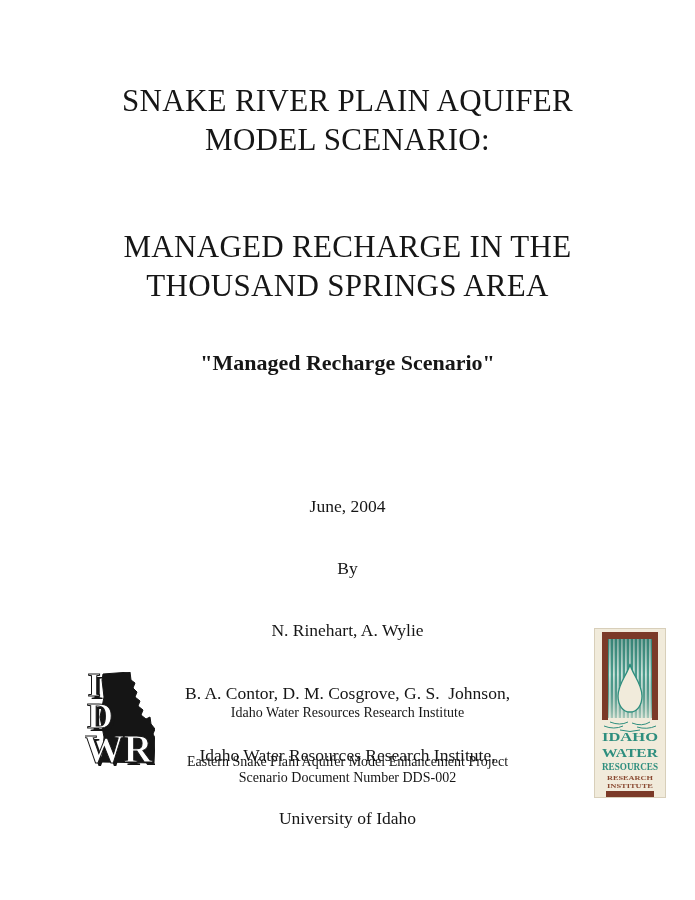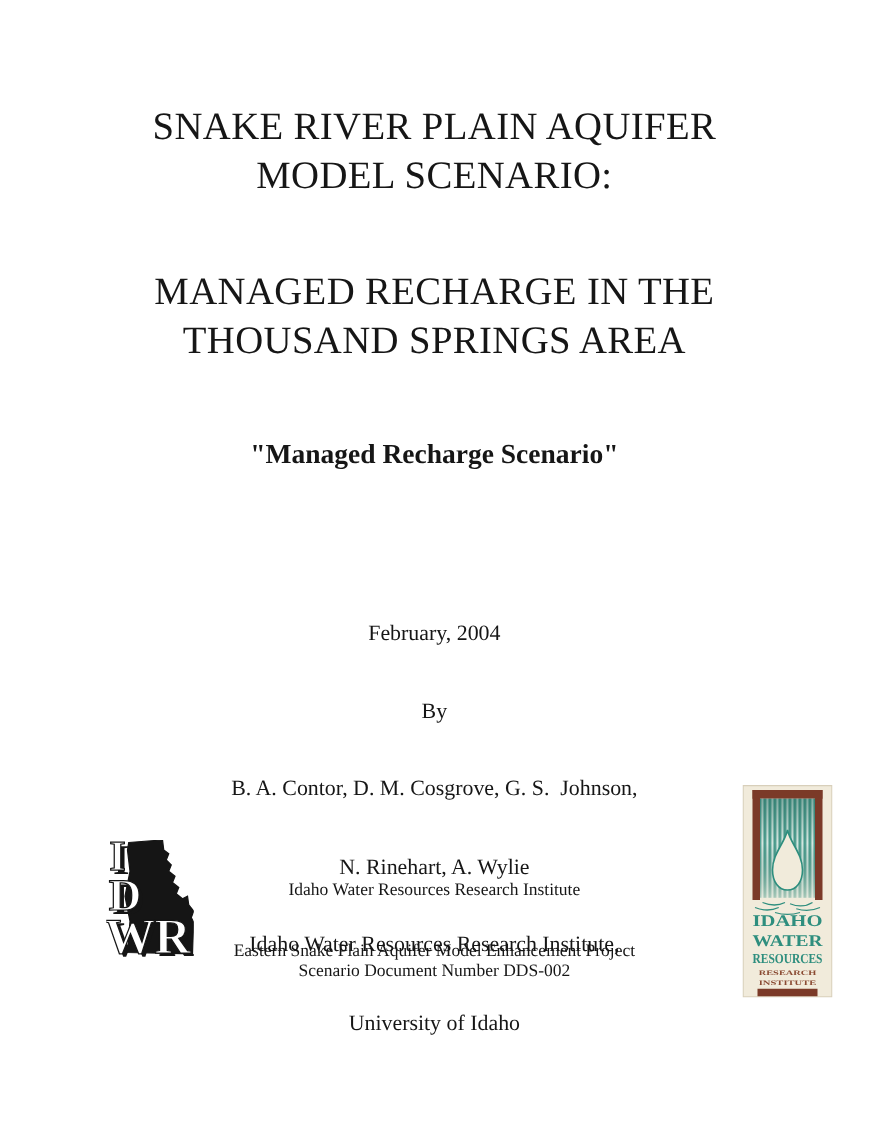--- a/index.html
+++ b/index.html
@@ -24,32 +24,32 @@
 </head>
 <body>
 
 <div class="page">
 
   <div class="block title" style="top:81px">
     <div>SNAKE RIVER PLAIN AQUIFER</div>
     <div>MODEL SCENARIO:</div>
   </div>
 
-  <div class="block title" style="top:213px">
+  <div class="block title" style="top:227px">
     <div>MANAGED RECHARGE IN THE</div>
     <div>THOUSAND SPRINGS AREA</div>
   </div>
 
   <div class="block quote" style="top:350px">"Managed Recharge Scenario"</div>
 
   <div class="block byline" style="top:454px">
-    <div>February, 2004</div>
+    <div>June, 2004</div>
     <div>By</div>
+    <div>N. Rinehart, A. Wylie</div>
     <div>B. A. Contor, D. M. Cosgrove, G. S.  Johnson,</div>
-    <div>N. Rinehart, A. Wylie</div>
     <div>Idaho Water Resources Research Institute,</div>
     <div>University of Idaho</div>
   </div>
 
 
   <div class="block small" style="top:705px">
     <div>Idaho Water Resources Research Institute</div>
   </div>
 
   <div class="block small" style="top:754px">

